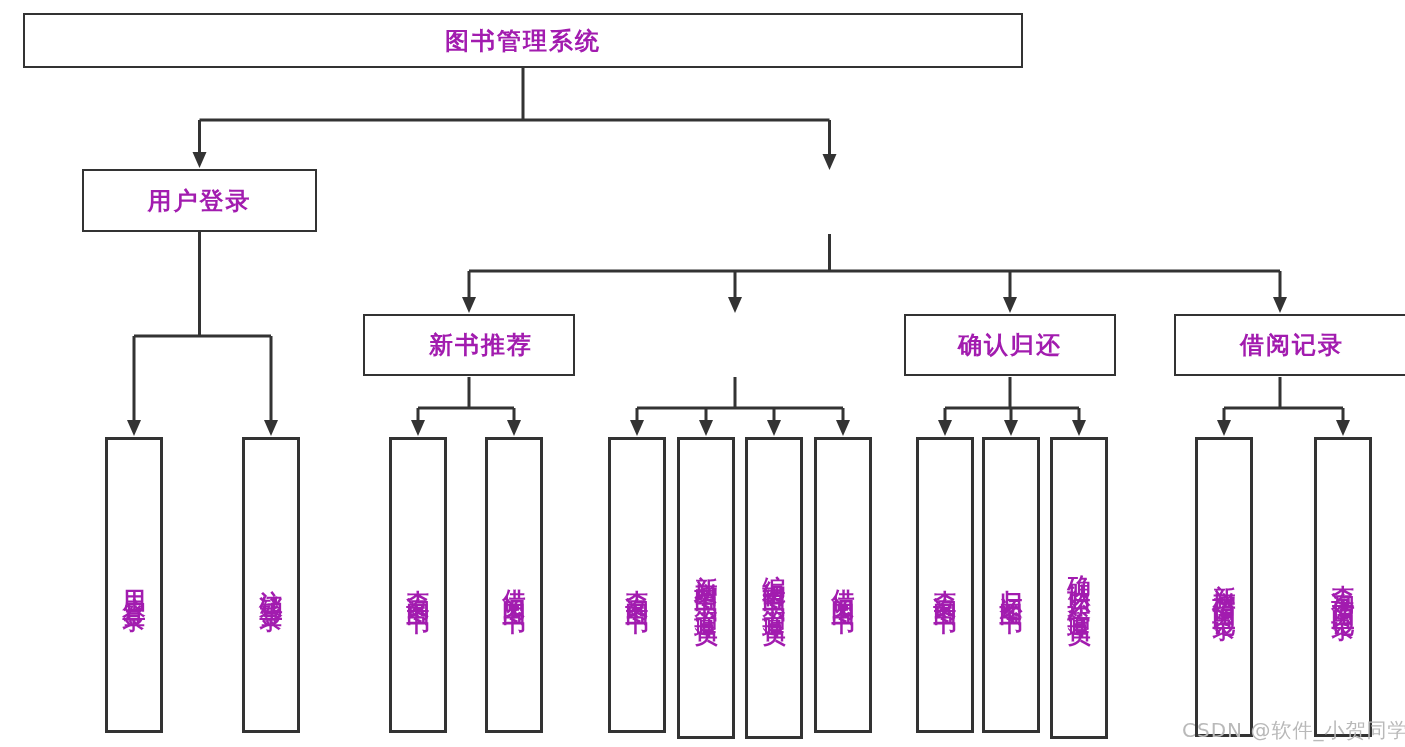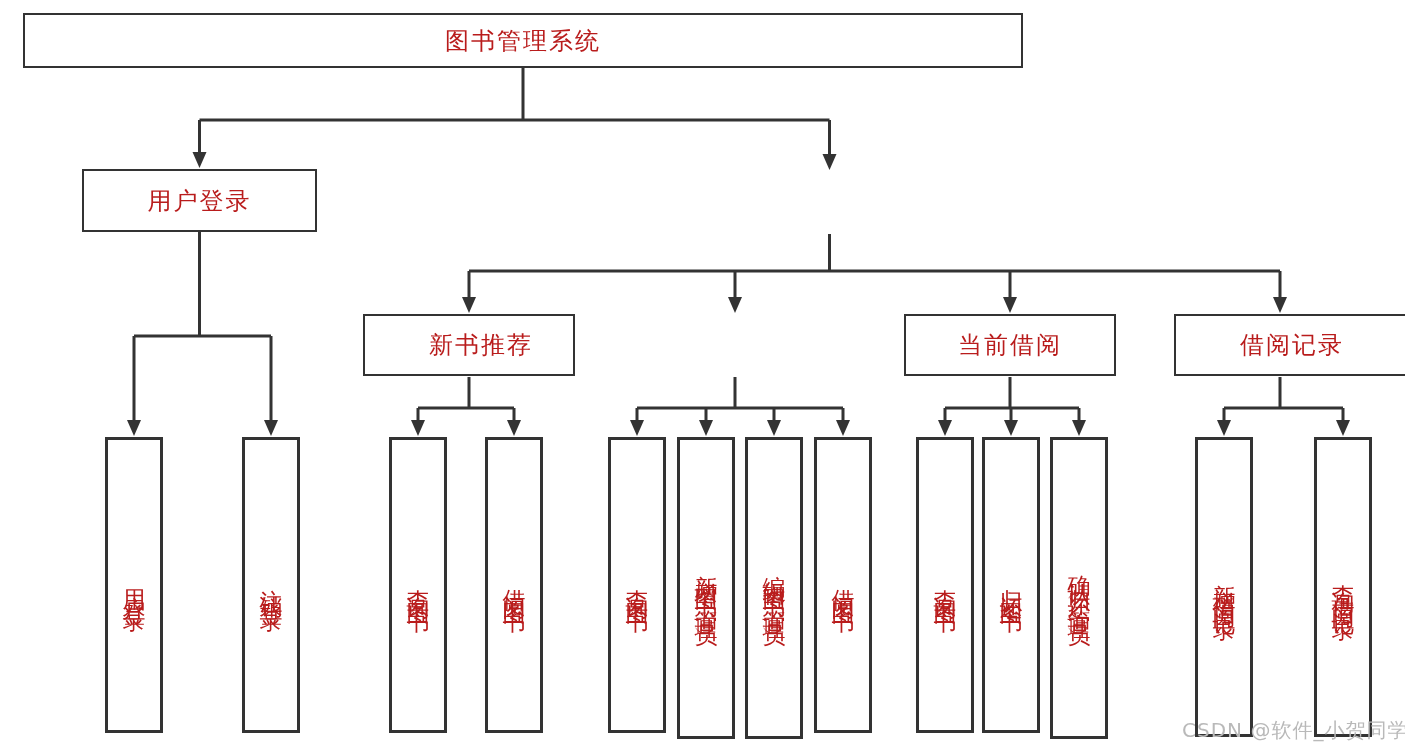--- a/index.html
+++ b/index.html
@@ -21,25 +21,26 @@
     top: 0;
     width: 1405px;
     height: 747px;
     z-index: 1;
   }
   .node {
     position: absolute;
     box-sizing: border-box;
     background: #ffffff;
     border: 2px solid #333333;
-    color: #b91c1c;
+    color: #a21caf;
     display: flex;
     align-items: center;
     justify-content: center;
     z-index: 2;
+    font-weight: bold;
   }
   .hnode {
     font-size: 24px;
     letter-spacing: 2px;
     white-space: nowrap;
   }
   .vnode {
     border-width: 3px;
     writing-mode: vertical-rl;
     text-orientation: mixed;
@@ -93,21 +94,21 @@
       <polygon points="1217,420 1231,420 1224,436"></polygon>
       <polygon points="1336,420 1350,420 1343,436"></polygon>
     </g>
   </svg>
 
   <div class="node hnode" style="left:23px;top:13px;width:1000px;height:55px;">图书管理系统</div>
 
   <div class="node hnode" style="left:82px;top:169px;width:235px;height:63px;">用户登录</div>
 
   <div class="node hnode" style="left:363px;top:314px;width:212px;height:62px;padding-left:24px;">新书推荐</div>
-  <div class="node hnode" style="left:904px;top:314px;width:212px;height:62px;">当前借阅</div>
+  <div class="node hnode" style="left:904px;top:314px;width:212px;height:62px;">确认归还</div>
   <div class="node hnode" style="left:1174px;top:314px;width:236px;height:62px;">借阅记录</div>
 
   <div class="node vnode" style="left:105px;top:437px;width:58px;height:296px;">用户登录</div>
   <div class="node vnode" style="left:242px;top:437px;width:58px;height:296px;">注销登录</div>
 
   <div class="node vnode" style="left:389px;top:437px;width:58px;height:296px;">查询图书</div>
   <div class="node vnode" style="left:485px;top:437px;width:58px;height:296px;">借阅图书</div>
 
   <div class="node vnode" style="left:608px;top:437px;width:58px;height:296px;">查询图书</div>
   <div class="node vnode" style="left:677px;top:437px;width:58px;height:302px;">新增图书（管理员）</div>

